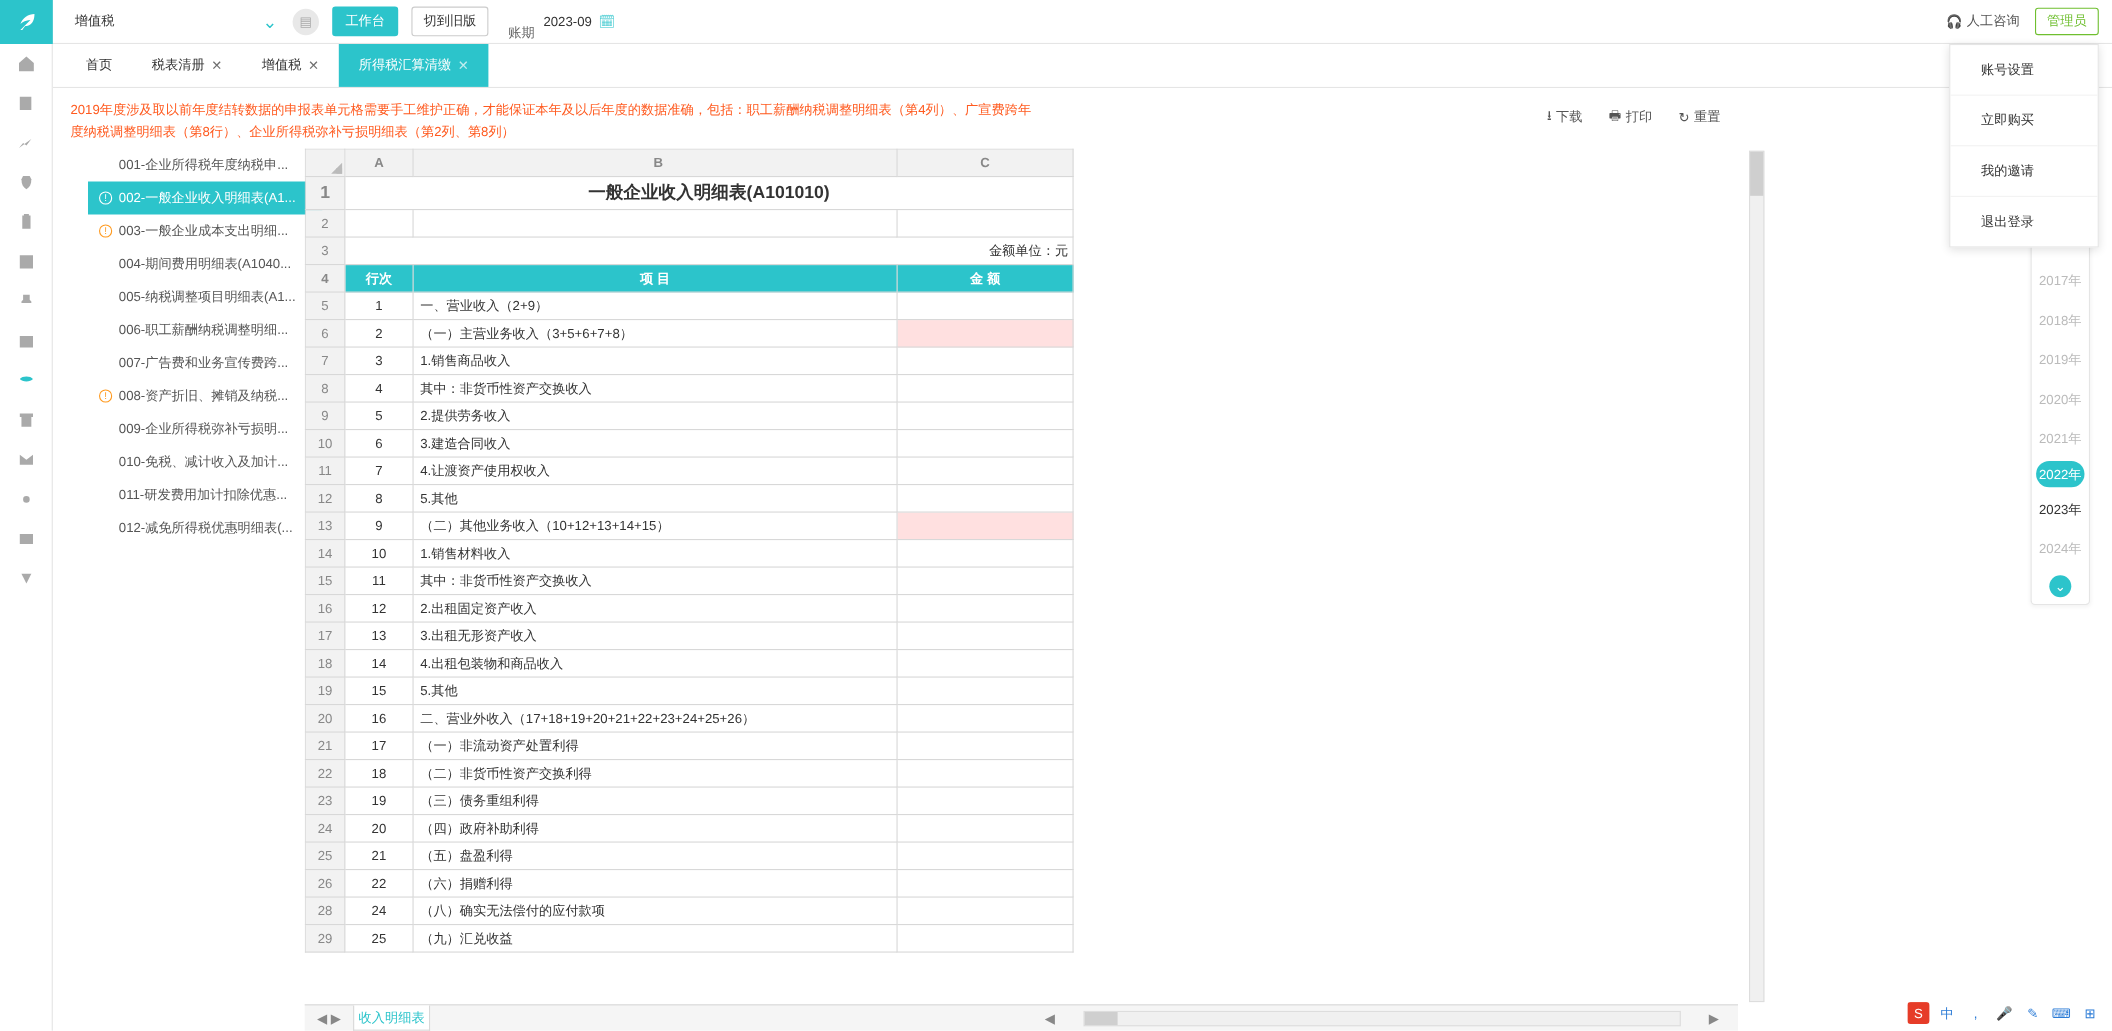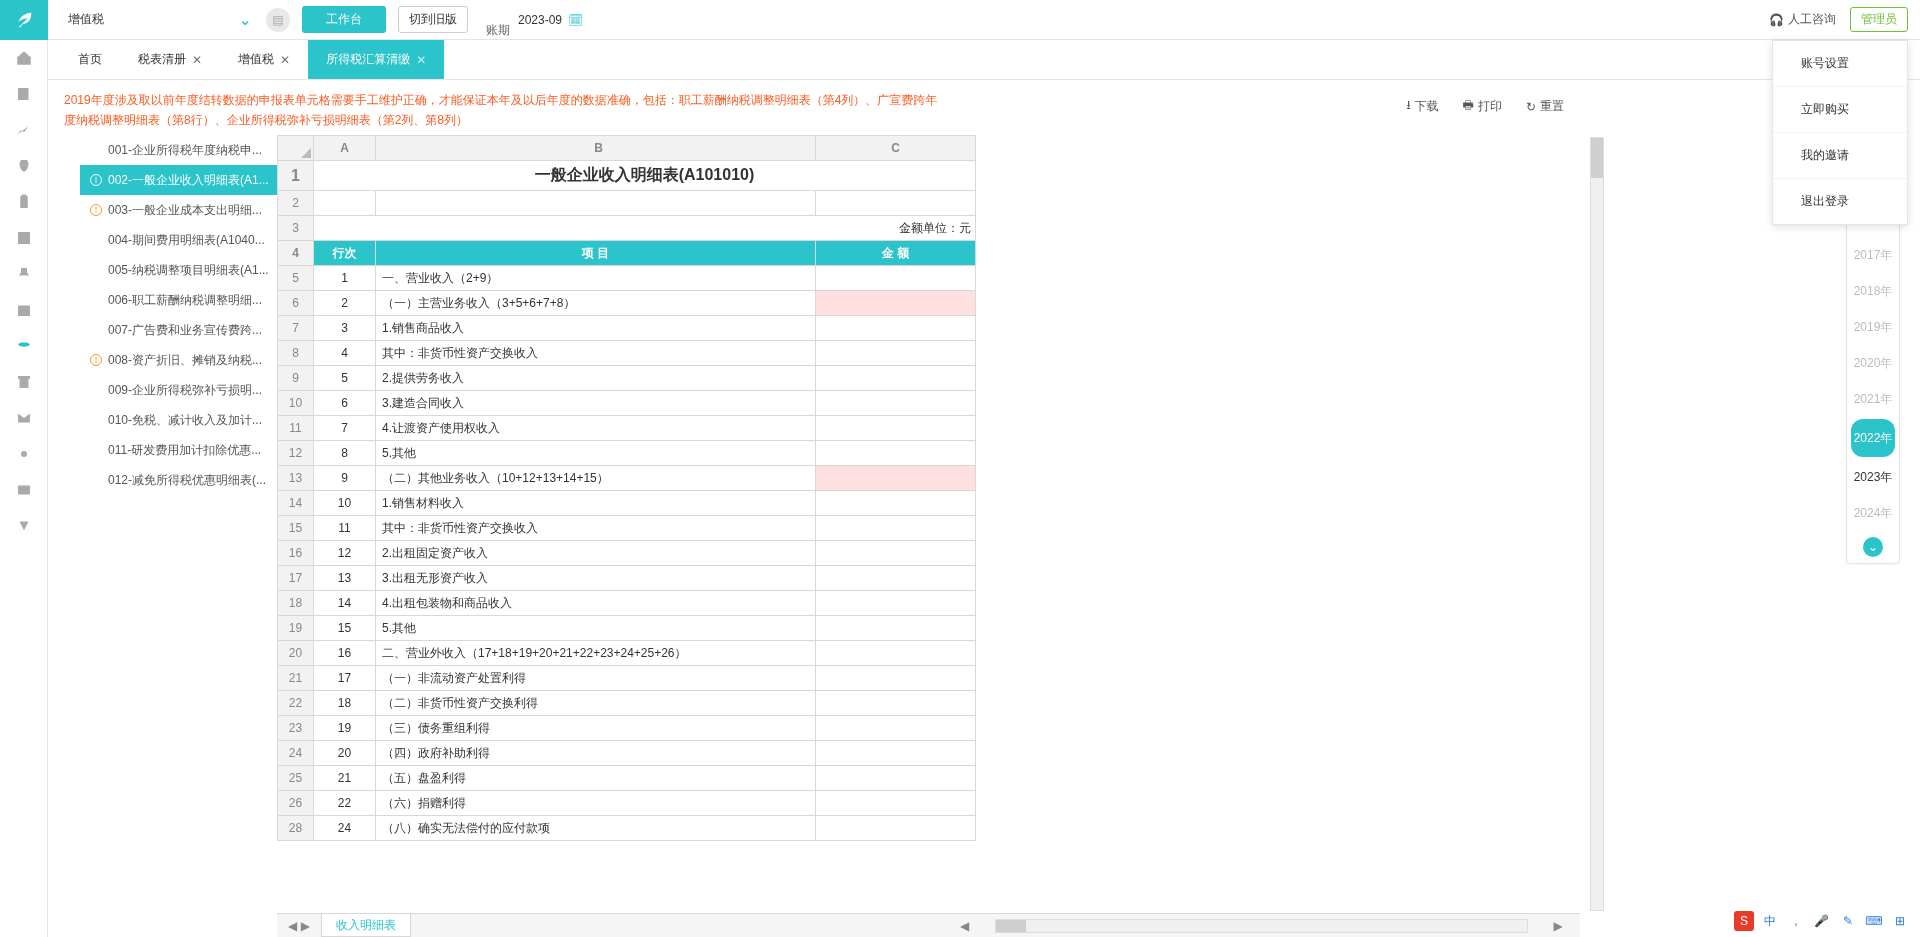--- a/index.html
+++ b/index.html
@@ -12,21 +12,21 @@
 .nav-icons { display: flex; flex-direction: column; }
 .nav-icon { width: 48px; height: 36px; display: flex; align-items: center; justify-content: center; cursor: pointer; }
 .nav-icon svg { width: 18px; height: 18px; fill: #aaa; }
 .nav-icon.active svg { fill: #2cc4cb; }
 
 
 .top-header { position: fixed; left: 48px; top: 0; right: 0; height: 40px; background: #fff; border-bottom: 1px solid #e5e5e5; display: flex; align-items: center; padding: 0 12px; z-index: 50; }
 .module-select { width: 200px; display: flex; align-items: center; justify-content: space-between; padding: 0 8px; cursor: pointer; }
 .module-select .chevron { color: #2cc4cb; font-size: 16px; }
 .circle-icon { width: 24px; height: 24px; border-radius: 50%; background: #e8e8e8; display: flex; align-items: center; justify-content: center; margin: 0 6px; color: #aaa; }
-.btn-primary { background: #2cc4cb; color: #fff; border: none; border-radius: 3px; padding: 5px 24px; margin: 0 6px; cursor: pointer; font-size: 12px; }
+.btn-primary { background: #2cc4cb; color: #fff; border: none; border-radius: 3px; padding: 5px 12px; margin: 0 6px; cursor: pointer; font-size: 12px; }
 .btn-outline { background: #fff; color: #333; border: 1px solid #ccc; border-radius: 3px; padding: 4px 10px; margin: 0 6px; cursor: pointer; font-size: 12px; }
 .period-label { margin-left: 12px; color: #666; margin-top: 22px; }
 .period-value { margin-left: 8px; color: #333; }
 .cal-icon { color: #2cc4cb; margin-left: 6px; }
 .header-right { margin-left: auto; display: flex; align-items: center; gap: 14px; }
 .header-link { display: flex; align-items: center; gap: 4px; color: #555; cursor: pointer; }
 .admin-btn { border: 1px solid #6fbf2f; color: #6fbf2f; padding: 3px 10px; border-radius: 3px; cursor: pointer; }
 
 
 .tabs-row { position: fixed; left: 48px; top: 40px; right: 0; height: 40px; background: #fff; border-bottom: 1px solid #e5e5e5; display: flex; align-items: stretch; padding-left: 12px; z-index: 40; }
@@ -60,28 +60,28 @@
 .col-amount { width: 160px; }
 .col-head { background: #f2f2f2 !important; text-align: center; color: #888; }
 .title-row td { text-align: center; font-size: 16px; font-weight: 600; height: 30px; }
 .sub-right { text-align: right; padding-right: 4px; font-family: Liberation Serif, serif; }
 .header-teal td { background: #2cc4cb !important; color: #fff; text-align: center; font-weight: 600; }
 .pink { background: #ffe0e0 !important; }
 
 
 .sheet-bottom { position: absolute; left: 229px; right: 340px; bottom: 0; height: 24px; background: #f5f5f5; border-top: 1px solid #d8d8d8; display: flex; align-items: center; }
 .sheet-nav { width: 44px; height: 100%; display: flex; align-items: center; justify-content: center; gap: 8px; color: #888; cursor: pointer; }
-.sheet-tab { height: 100%; display: flex; align-items: center; padding: 0 14px; background: #fff; border: 1px solid #d8d8d8; border-top: none; color: #2cc4cb; cursor: pointer; }
+.sheet-tab { height: 100%; display: flex; align-items: center; padding: 0 4px; background: #fff; border: 1px solid #d8d8d8; border-top: none; color: #2cc4cb; cursor: pointer; }
 .sheet-scrollbar { flex: 1; position: relative; height: 14px; margin: 0 8px; background: #f0f0f0; border: 1px solid #ddd; }
 .sheet-scrollbar .thumb { position: absolute; left: 0; top: 0; height: 100%; width: 30px; background: #cfcfcf; }
 
 
 .year-panel { position: absolute; right: 20px; top: 120px; width: 54px; background: #fff; border: 1px solid #e5e5e5; border-radius: 4px; box-shadow: 0 1px 4px rgba(0,0,0,0.05); z-index: 20; }
 .year-item { height: 36px; display: flex; align-items: center; justify-content: center; color: #bbb; cursor: pointer; }
-.year-item.selected { background: #2cc4cb; color: #fff; border-radius: 12px; margin: 2px 4px; height: 38px; }
+.year-item.selected { background: #2cc4cb; color: #fff; border-radius: 12px; margin: 2px 4px; height: 24px; }
 .year-item.current { color: #333; }
 .year-more { background: #2cc4cb; color: #fff; border-radius: 50%; width: 20px; height: 20px; margin: 6px auto; display: flex; align-items: center; justify-content: center; }
 
 
 .user-menu { position: absolute; right: 12px; top: 40px; width: 136px; background: #fff; border: 1px solid #e5e5e5; box-shadow: 0 2px 8px rgba(0,0,0,0.12); z-index: 200; }
 .user-menu-item { padding: 14px 28px; cursor: pointer; border-bottom: 1px solid #f2f2f2; color: #333; }
 .user-menu-item:last-child { border-bottom: none; }
 
 
 .ime-bar { position: fixed; right: 10px; bottom: 6px; display: flex; gap: 6px; align-items: center; }
@@ -448,20 +448,26 @@
             <td class="col-seq">22</td>
             <td class="col-item">（六）捐赠利得</td>
             <td class="col-amount"></td>
           </tr>
           <tr>
             <td class="col-rowhead">28</td>
             <td class="col-seq">24</td>
             <td class="col-item">（八）确实无法偿付的应付款项</td>
             <td class="col-amount"></td>
           </tr>
+          <tr>
+            <td class="col-rowhead">29</td>
+            <td class="col-seq">25</td>
+            <td class="col-item">（九）汇兑收益</td>
+            <td class="col-amount"></td>
+          </tr>
         </tbody>
     </table>
   </div>
 
   <div class="v-scroll">
       <div class="thumb"></div>
     </div>
 
   <div class="sheet-bottom">
     <div class="sheet-nav">◀ ▶</div>

